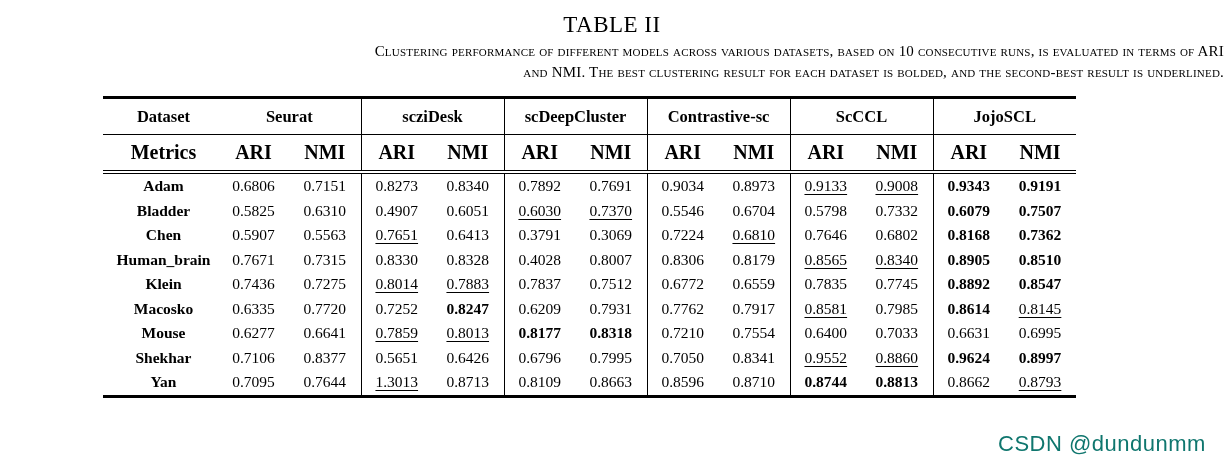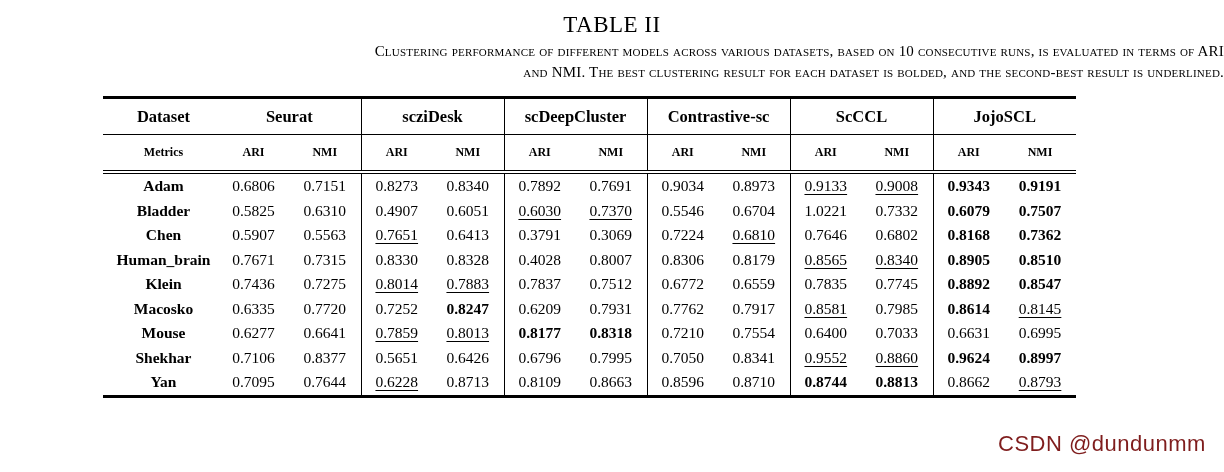--- a/index.html
+++ b/index.html
@@ -16,30 +16,30 @@
     font-variant:small-caps;font-size:15px;line-height:21px;letter-spacing:.2px;
   }
   .caption div{white-space:nowrap;}
   table{
     position:absolute;left:103px;top:96px;width:973px;table-layout:fixed;
     border-collapse:collapse;
     border-top:3px solid #000;border-bottom:3px solid #000;
   }
   th,td{padding:0;font-weight:normal;}
   tr.h1 th{height:35px;border-bottom:1px solid #000;font-weight:bold;font-size:16.5px;text-align:center;vertical-align:middle;}
-  tr.h2 th{height:35px;border-bottom:4px double #000;font-weight:bold;font-size:12px;text-align:center;vertical-align:middle;}
+  tr.h2 th{height:35px;border-bottom:4px double #000;font-weight:bold;font-size:20px;text-align:center;vertical-align:middle;}
   tr.data td{height:24.5px;font-size:15.5px;text-align:center;vertical-align:middle;}
   tr.avg td{height:27px;border-top:4px double #000;font-size:15.5px;text-align:center;vertical-align:middle;}
   th.rowlab,td.rowlab{text-align:left;padding-left:6px;font-weight:bold;font-size:16px;}
   .sep{border-left:1px solid #000;}
   .b{font-weight:bold;}
   .u{text-decoration:underline;text-underline-offset:3px;text-decoration-thickness:1px;}
   .watermark{
     position:absolute;left:998px;top:431px;z-index:5;
-    font-family:"Liberation Sans", sans-serif;font-size:22px;color:#7f1d1d;
+    font-family:"Liberation Sans", sans-serif;font-size:22px;color:#0f766e;
     white-space:nowrap;letter-spacing:.5px;
   }
 </style>
 </head>
 <body>
 
 <div class="title">TABLE II</div>
 
 <div class="caption">
   <div>Clustering performance of different models across various datasets, based on 10 consecutive runs, is evaluated in terms of ARI</div>
@@ -107,21 +107,21 @@
       <tr class="data">
         <td class="rowlab">Bladder</td>
         <td>0.5825</td>
         <td>0.6310</td>
         <td class="sep">0.4907</td>
         <td>0.6051</td>
         <td class="sep u">0.6030</td>
         <td class="u">0.7370</td>
         <td class="sep">0.5546</td>
         <td>0.6704</td>
-        <td class="sep">1.0221</td>
+        <td class="sep">0.5798</td>
         <td>0.7332</td>
         <td class="sep b">0.6079</td>
         <td class="b">0.7507</td>
       </tr>
       <tr class="data">
         <td class="rowlab">Chen</td>
         <td>0.5907</td>
         <td>0.5563</td>
         <td class="sep u">0.7651</td>
         <td>0.6413</td>
@@ -206,21 +206,21 @@
         <td>0.8341</td>
         <td class="sep u">0.9552</td>
         <td class="u">0.8860</td>
         <td class="sep b">0.9624</td>
         <td class="b">0.8997</td>
       </tr>
       <tr class="data">
         <td class="rowlab">Yan</td>
         <td>0.7095</td>
         <td>0.7644</td>
-        <td class="sep u">0.6228</td>
+        <td class="sep u">1.3013</td>
         <td>0.8713</td>
         <td class="sep">0.8109</td>
         <td>0.8663</td>
         <td class="sep">0.8596</td>
         <td>0.8710</td>
         <td class="sep b">0.8744</td>
         <td class="b">0.8813</td>
         <td class="sep">0.8662</td>
         <td class="u">0.8793</td>
       </tr>

